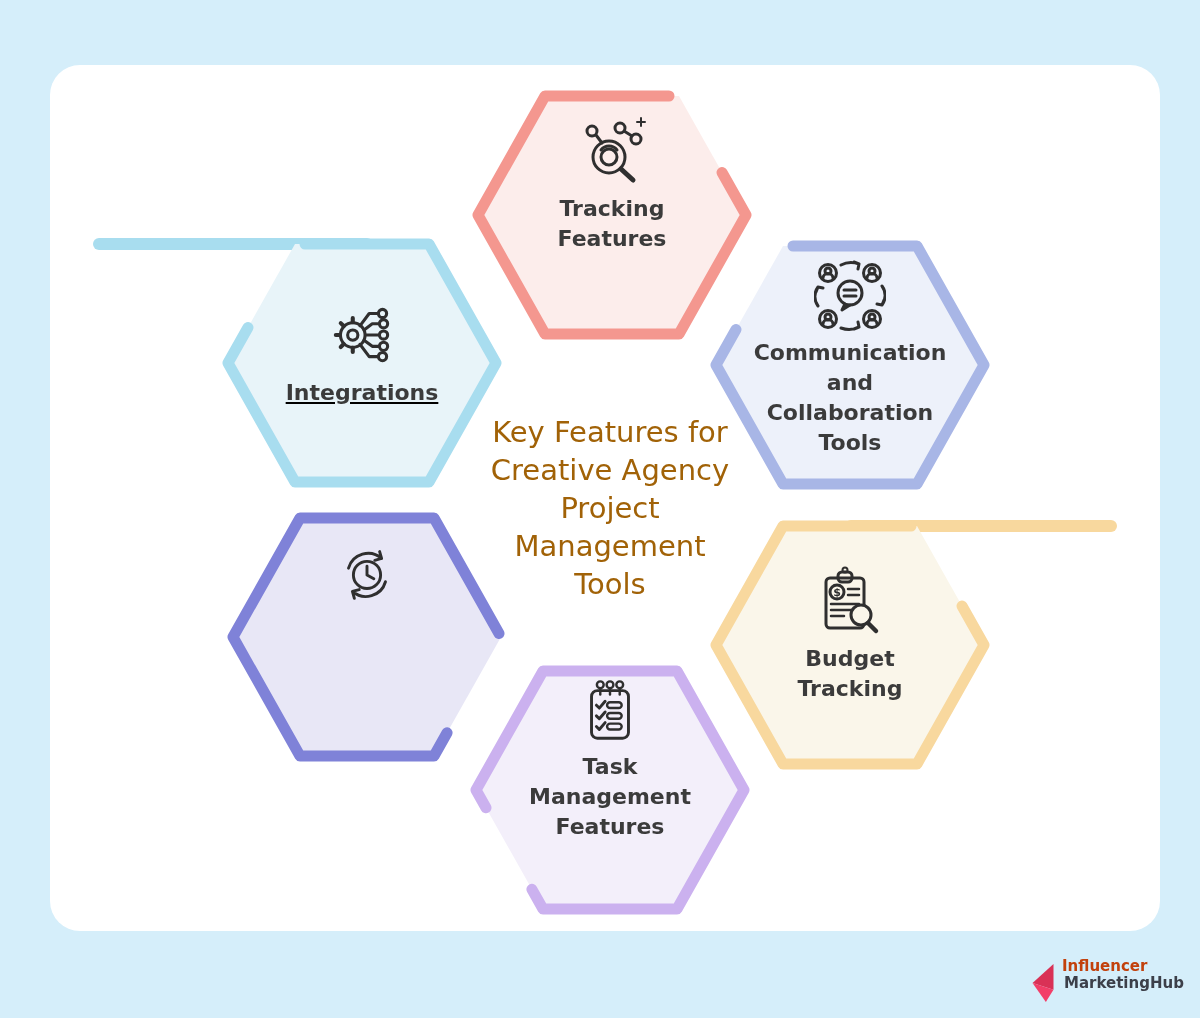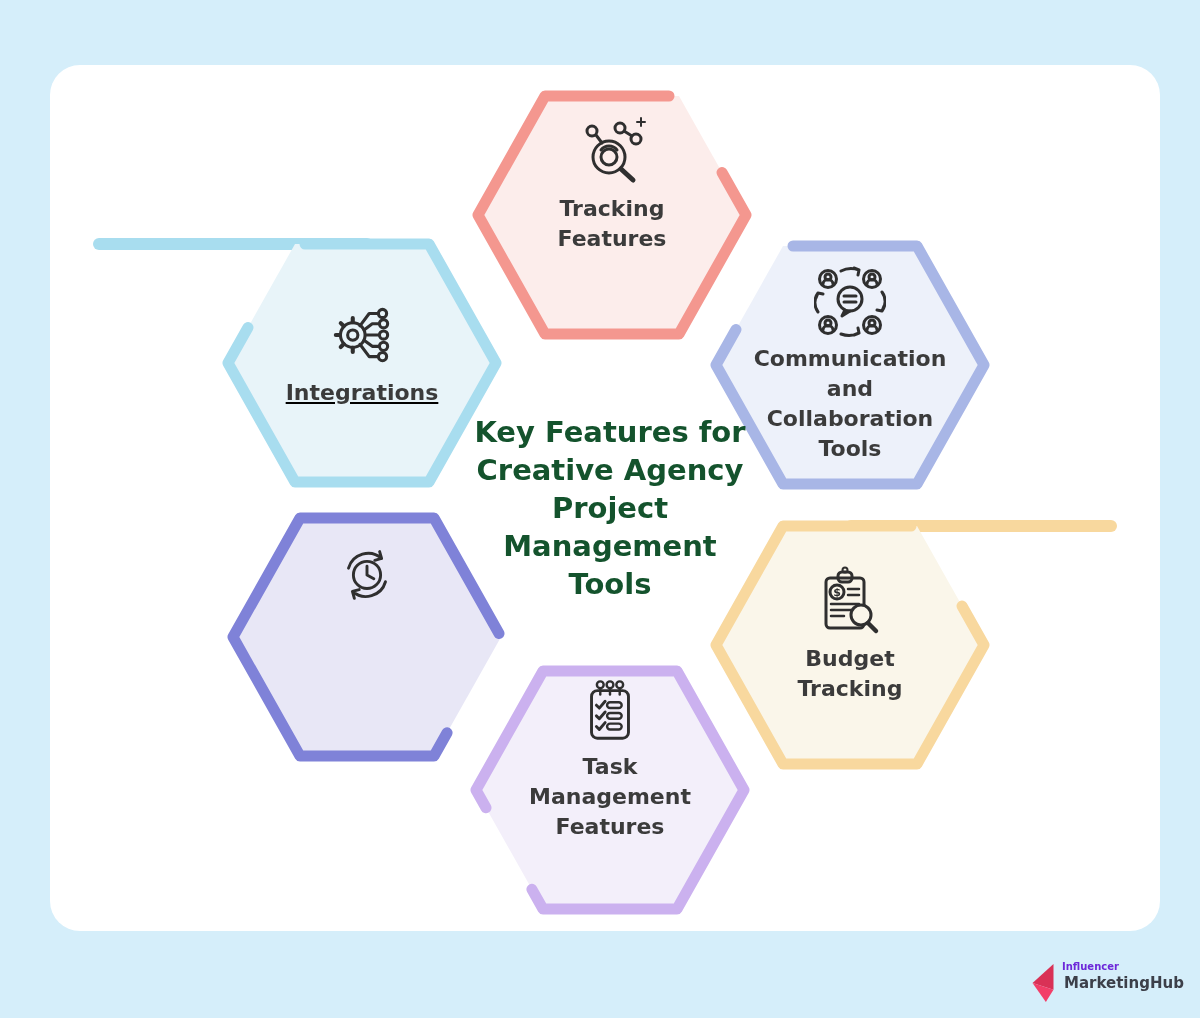--- a/index.html
+++ b/index.html
@@ -24,44 +24,44 @@
     position:absolute;left:0;top:0;right:0;bottom:0;
     display:flex;flex-direction:column;align-items:center;
   }
   .hx-tracking{left:472px;top:90px;}
   .hx-comm{left:710px;top:240px;}
   .hx-budget{left:710px;top:520px;}
   .hx-task{left:470px;top:665px;}
   .hx-realtime{left:227px;top:512px;}
   .hx-integrations{left:222px;top:238px;}
   .hx-tracking  .hex-content{padding-top:26px;}
-  .hx-comm      .hex-content{padding-top:26px;}
+  .hx-comm      .hex-content{padding-top:20px;}
   .hx-budget    .hex-content{padding-top:44px;}
   .hx-task      .hex-content{padding-top:11px;}
   .hx-realtime  .hex-content{padding-top:26px;}
   .hx-integrations .hex-content{padding-top:56px;text-decoration:underline;}
 
   .ic{stroke:#2f2f2f;fill:none;stroke-width:3;stroke-linecap:round;stroke-linejoin:round;}
   .hex-label{
     margin-top:6px;
     font-size:22px;line-height:30px;font-weight:bold;
     color:#3b3b3b;text-align:center;white-space:pre-line;
   }
   .title{
     position:absolute;left:437px;top:413px;width:346px;
-    font-size:29px;line-height:38px;font-weight:bold;
-    color:#14532d;text-align:center;white-space:pre-line;
+    font-size:29px;line-height:38px;font-weight:normal;
+    color:#a16207;text-align:center;white-space:pre-line;
   }
   .logo{
     position:absolute;left:1030px;top:958px;
     display:flex;align-items:flex-start;
   }
   .logo-icon{display:block;margin-top:5px;}
   .logo-text{margin-left:6px;}
-  .logo-line1{font-size:10px;font-weight:bold;color:#6d28d9;line-height:17px;}
+  .logo-line1{font-size:15px;font-weight:bold;color:#c2410c;line-height:17px;}
   .logo-line2{font-size:15px;font-weight:bold;color:#3c3f49;line-height:17px;margin-left:2px;}
 </style>
 </head>
 <body>
 
 <div class="stage">
 
   <div class="card"></div>
 
   <svg class="connector line-left" width="280" height="12">

